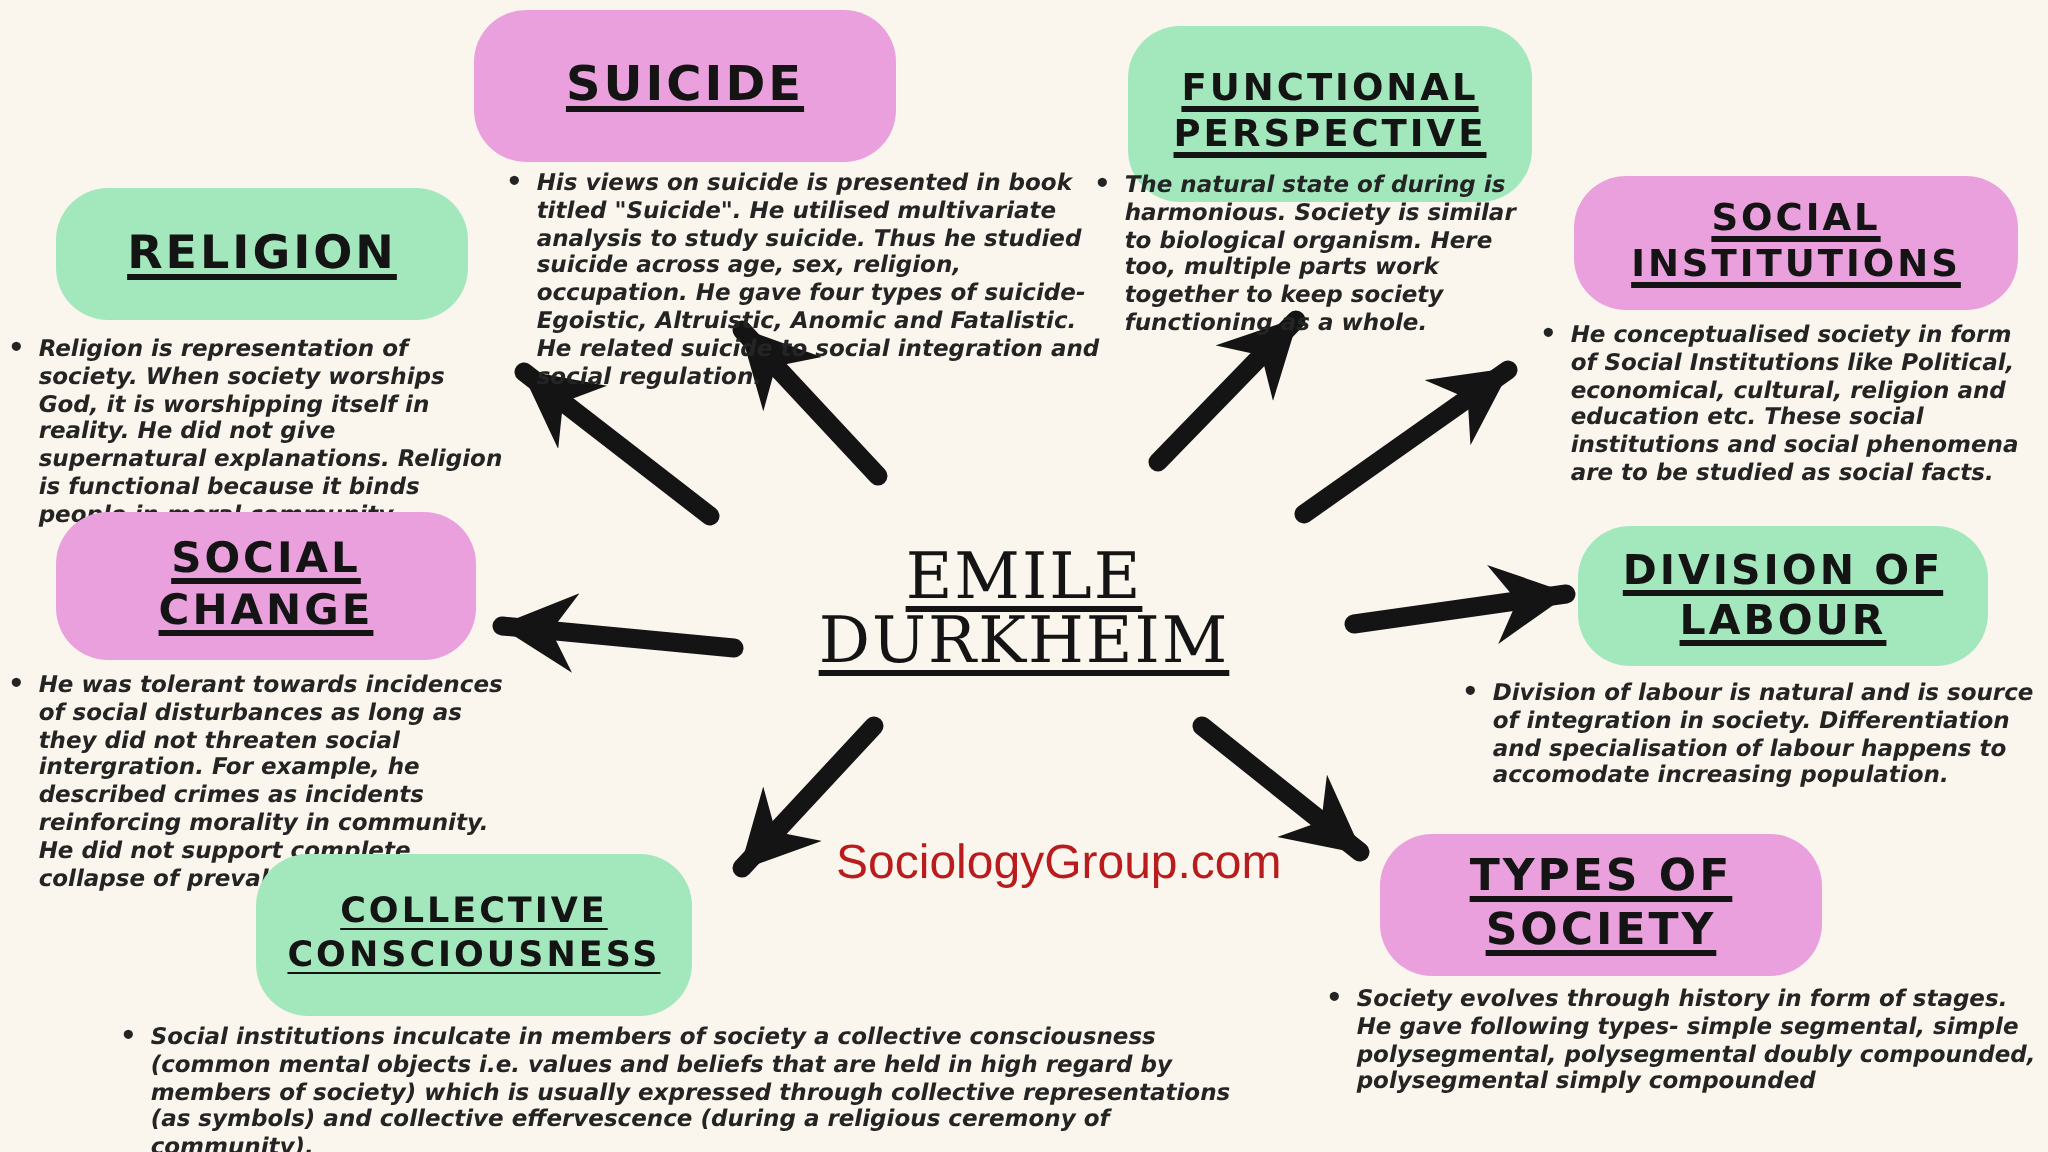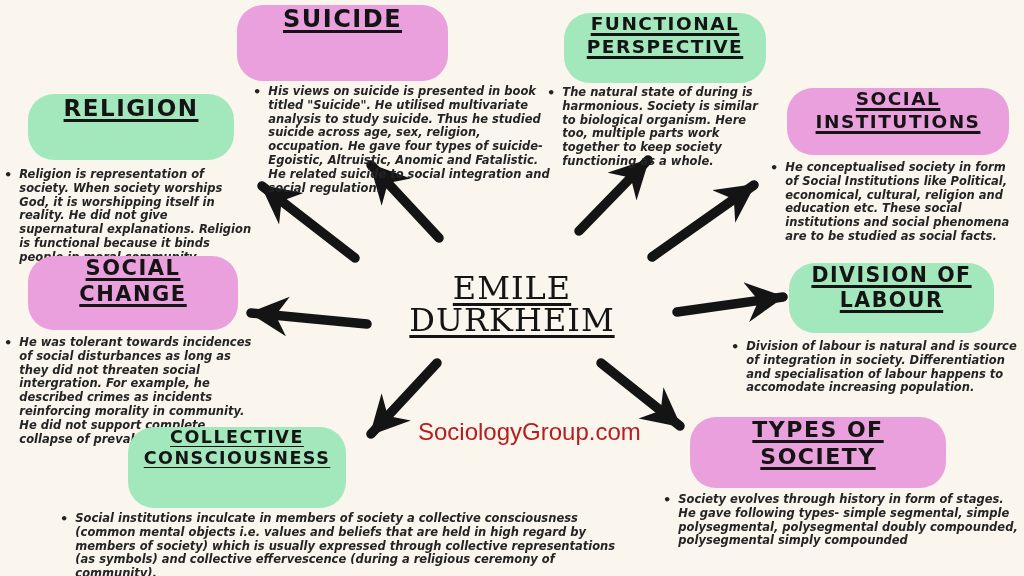--- a/index.html
+++ b/index.html
@@ -6,21 +6,21 @@
   body{width:1024px;height:576px;overflow:hidden;background:#faf6ee;
        font-family:"DejaVu Sans","Liberation Sans",sans-serif;}
   #canvas{position:relative;width:1024px;height:576px;background:#faf6ee;}
 
   
   #arrow-layer{position:absolute;left:0;top:0;width:1024px;height:576px;z-index:1;}
   #arrow-layer line{stroke:#141414;stroke-width:9.5;stroke-linecap:round;}
 
   
   .box{position:absolute;z-index:2;border-radius:26px;display:flex;
-       align-items:flex-start;justify-content:center;text-align:center;}
+       align-items:center;justify-content:center;text-align:center;}
   .box.green{background:#a3e8bd;}
   .box.pink{background:#eaa0dc;}
   .box-title{font-weight:bold;color:#141414;letter-spacing:1.5px;line-height:1.22;
        white-space:pre-line;text-decoration:underline;text-decoration-thickness:2.5px;
        text-underline-offset:3px;}
 
   
   .bullet-text{position:absolute;z-index:2;display:flex;gap:7px;
        font-size:11.5px;font-weight:bold;font-style:italic;color:#242424;line-height:1.2;}
   .bullet-text .dot{font-style:normal;font-size:13px;line-height:1.1;}
@@ -71,21 +71,21 @@
   </div>
 
   <div class="box pink" style="left:237px;top:5px;width:211px;height:76px;">
     <span class="box-title" style="font-size:24px;">SUICIDE</span>
   </div>
   <div class="bullet-text" style="left:253px;top:85px;width:297px;">
     <span class="dot">•</span>
     <span>His views on suicide is presented in book titled "Suicide". He utilised multivariate analysis to study suicide. Thus he studied suicide across age, sex, religion, occupation. He gave four types of suicide- Egoistic, Altruistic, Anomic and Fatalistic. He related suicide to social integration and social regulation.</span>
   </div>
 
-  <div class="box green" style="left:564px;top:13px;width:202px;height:70px;">
+  <div class="box green" style="left:564px;top:13px;width:202px;height:88px;">
     <span class="box-title" style="font-size:18.5px;">FUNCTIONAL
 PERSPECTIVE</span>
   </div>
   <div class="bullet-text" style="left:547px;top:86px;width:218px;">
     <span class="dot">•</span>
     <span>The natural state of during is harmonious. Society is similar to biological organism. Here too, multiple parts work together to keep society functioning as a whole.</span>
   </div>
 
   <div class="box pink" style="left:787px;top:88px;width:222px;height:67px;">
     <span class="box-title" style="font-size:18.5px;">SOCIAL
@@ -116,21 +116,21 @@
 
   <div class="box green" style="left:128px;top:427px;width:218px;height:81px;">
     <span class="box-title" style="font-size:17.5px;text-decoration:underline;">COLLECTIVE
 CONSCIOUSNESS</span>
   </div>
   <div class="bullet-text" style="left:60px;top:512px;width:560px;">
     <span class="dot">•</span>
     <span>Social institutions inculcate in members of society a collective consciousness (common mental objects i.e. values and beliefs that are held in high regard by members of society) which is usually expressed through collective representations (as symbols) and collective effervescence (during a religious ceremony of community).</span>
   </div>
 
-  <div class="box pink" style="left:690px;top:417px;width:256px;height:71px;">
+  <div class="box pink" style="left:690px;top:417px;width:221px;height:71px;">
     <span class="box-title" style="font-size:22px;">TYPES OF
 SOCIETY</span>
   </div>
   <div class="bullet-text" style="left:663px;top:493px;width:360px;">
     <span class="dot">•</span>
     <span>Society evolves through history in form of stages. He gave following types- simple segmental, simple polysegmental, polysegmental doubly compounded, polysegmental simply compounded</span>
   </div>
 
 </div>
 

